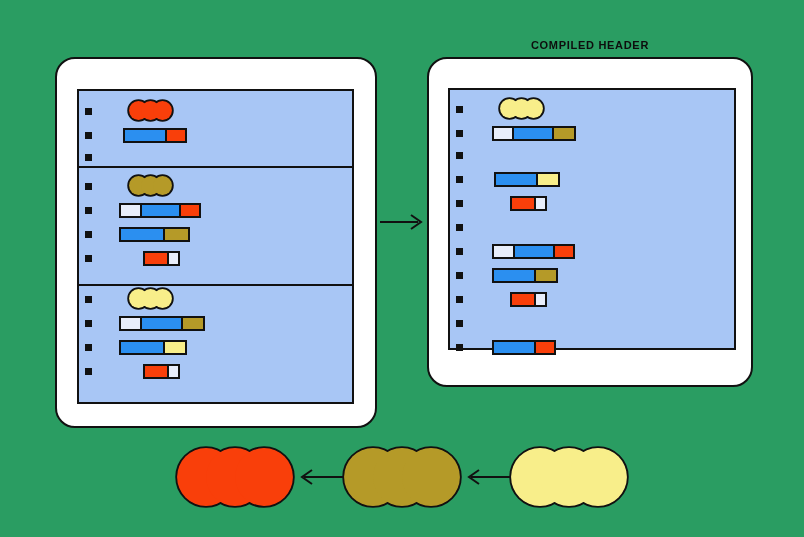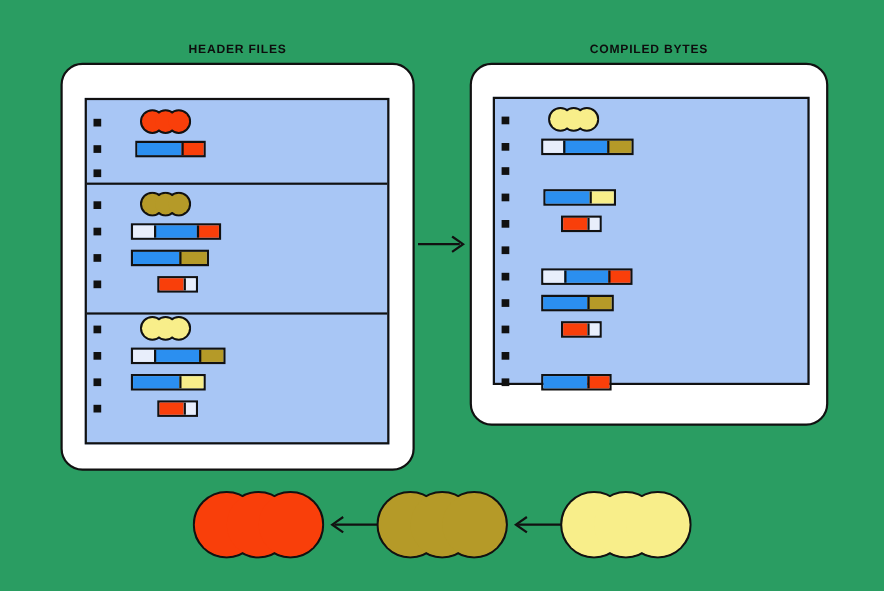--- a/index.html
+++ b/index.html
@@ -103,23 +103,22 @@
 
   
   .legend-blob { position: absolute; }
   .legend-blob svg { display: block; }
 </style>
 </head>
 <body>
 
 <div id="stage">
 
-  <div class="col-title" id="title-left">HEADER FILES</div>
-
-  <div class="col-title" id="title-right">COMPILED BYTES</div>
+
+  <div class="col-title" id="title-right">COMPILED HEADER</div>
 
   <div class="device" id="device-left">
     <div class="screen" id="screen-left">
         <div class="row" style="top: 12px;">
           <div class="bullet" style="left: 6px;"></div>
           <div class="blob" style="left: 48px;">
             <svg width="47" height="23" viewBox="0 0 47 23">
               <circle cx="11.5" cy="11.5" r="10" fill="#f93f0a" stroke="#111111" stroke-width="2.5"></circle>
               <circle cx="23.5" cy="11.5" r="10" fill="#f93f0a" stroke="#111111" stroke-width="2.5"></circle>
               <circle cx="35.5" cy="11.5" r="10" fill="#f93f0a" stroke="#111111" stroke-width="2.5"></circle>

